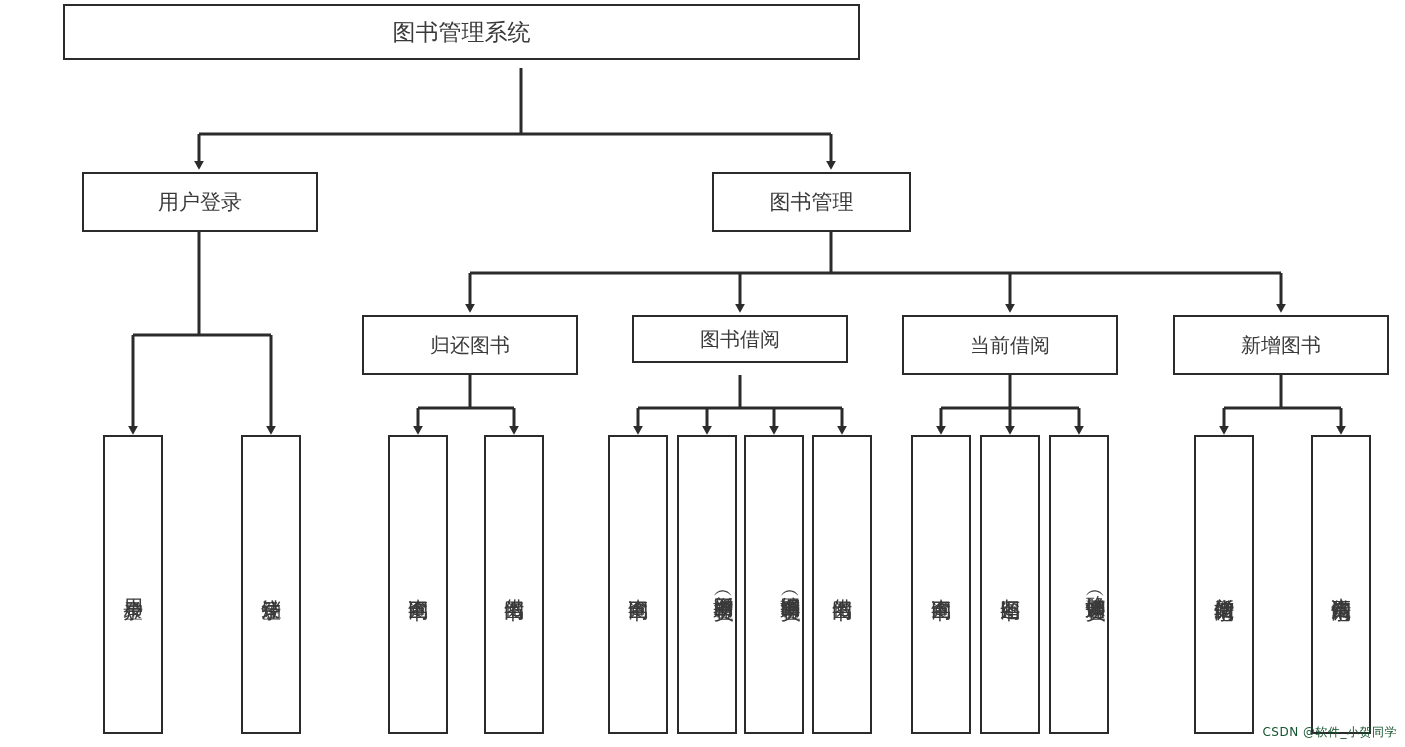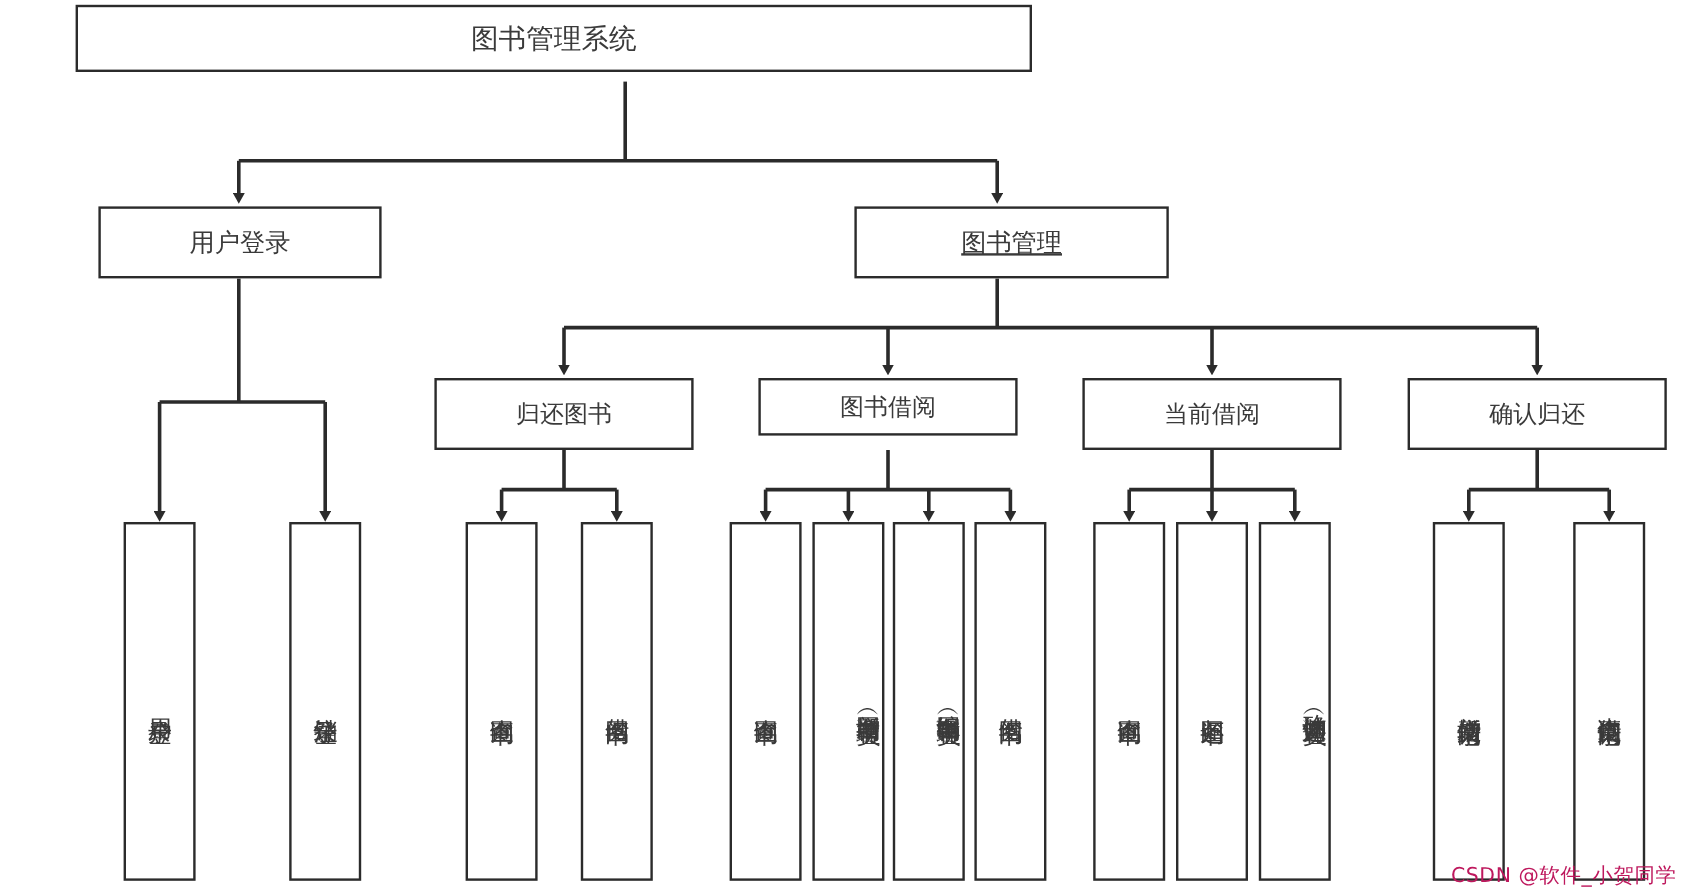--- a/index.html
+++ b/index.html
@@ -57,22 +57,22 @@
   .node.leaf.align-start {
     align-items: flex-start;
   }
   .node-label {
     display: block;
   }
   .watermark {
     position: absolute;
     right: 8px;
     bottom: 6px;
-    font-size: 17px;
-    color: #be185d;
+    font-size: 12px;
+    color: #14532d;
     letter-spacing: 0.5px;
     z-index: 3;
     white-space: nowrap;
   }
 </style>
 </head>
 <body>
 
 <div id="canvas">
 
@@ -127,38 +127,38 @@
   </svg>
 
   <div class="node root" style="left:20px; top:4px; width:797px; height:56px;margin-left:43px;">
     <span class="node-label">图书管理系统</span>
   </div>
 
   <div class="node level1" style="left:82px; top:172px; width:236px; height:60px;">
     <span class="node-label">用户登录</span>
   </div>
 
-  <div class="node level1" style="left:712px; top:172px; width:262px; height:60px;text-decoration:underline;">
+  <div class="node level1" style="left:712px; top:172px; width:199px; height:60px;">
     <span class="node-label">图书管理</span>
   </div>
 
   <div class="node level2" style="left:362px; top:315px; width:216px; height:60px;">
     <span class="node-label">归还图书</span>
   </div>
 
   <div class="node level2" style="left:632px; top:315px; width:216px; height:48px;">
     <span class="node-label">图书借阅</span>
   </div>
 
   <div class="node level2" style="left:902px; top:315px; width:216px; height:60px;">
     <span class="node-label">当前借阅</span>
   </div>
 
   <div class="node level2" style="left:1173px; top:315px; width:216px; height:60px;">
-    <span class="node-label">确认归还</span>
+    <span class="node-label">新增图书</span>
   </div>
 
   <div class="node leaf align-center" style="left:103px; top:435px; width:60px; height:299px;">
     <span class="node-label">用户登录</span>
   </div>
 
   <div class="node leaf align-center" style="left:241px; top:435px; width:60px; height:299px;">
     <span class="node-label">注销登录</span>
   </div>
 

